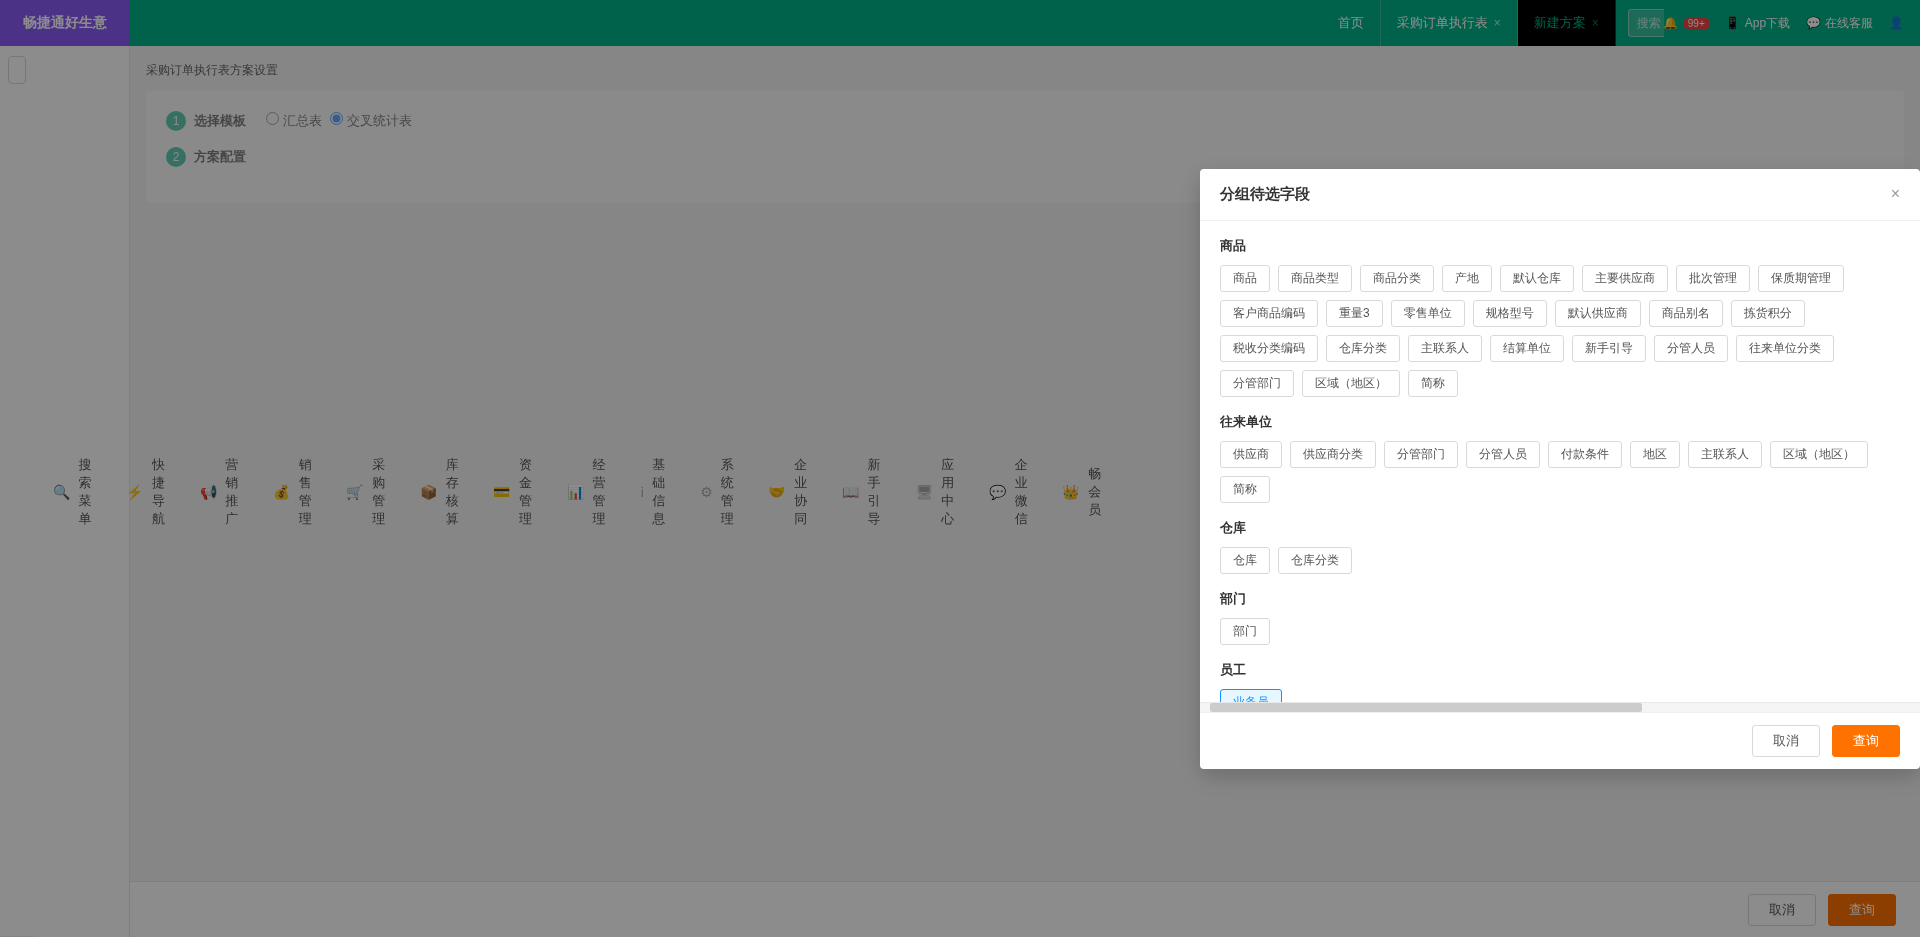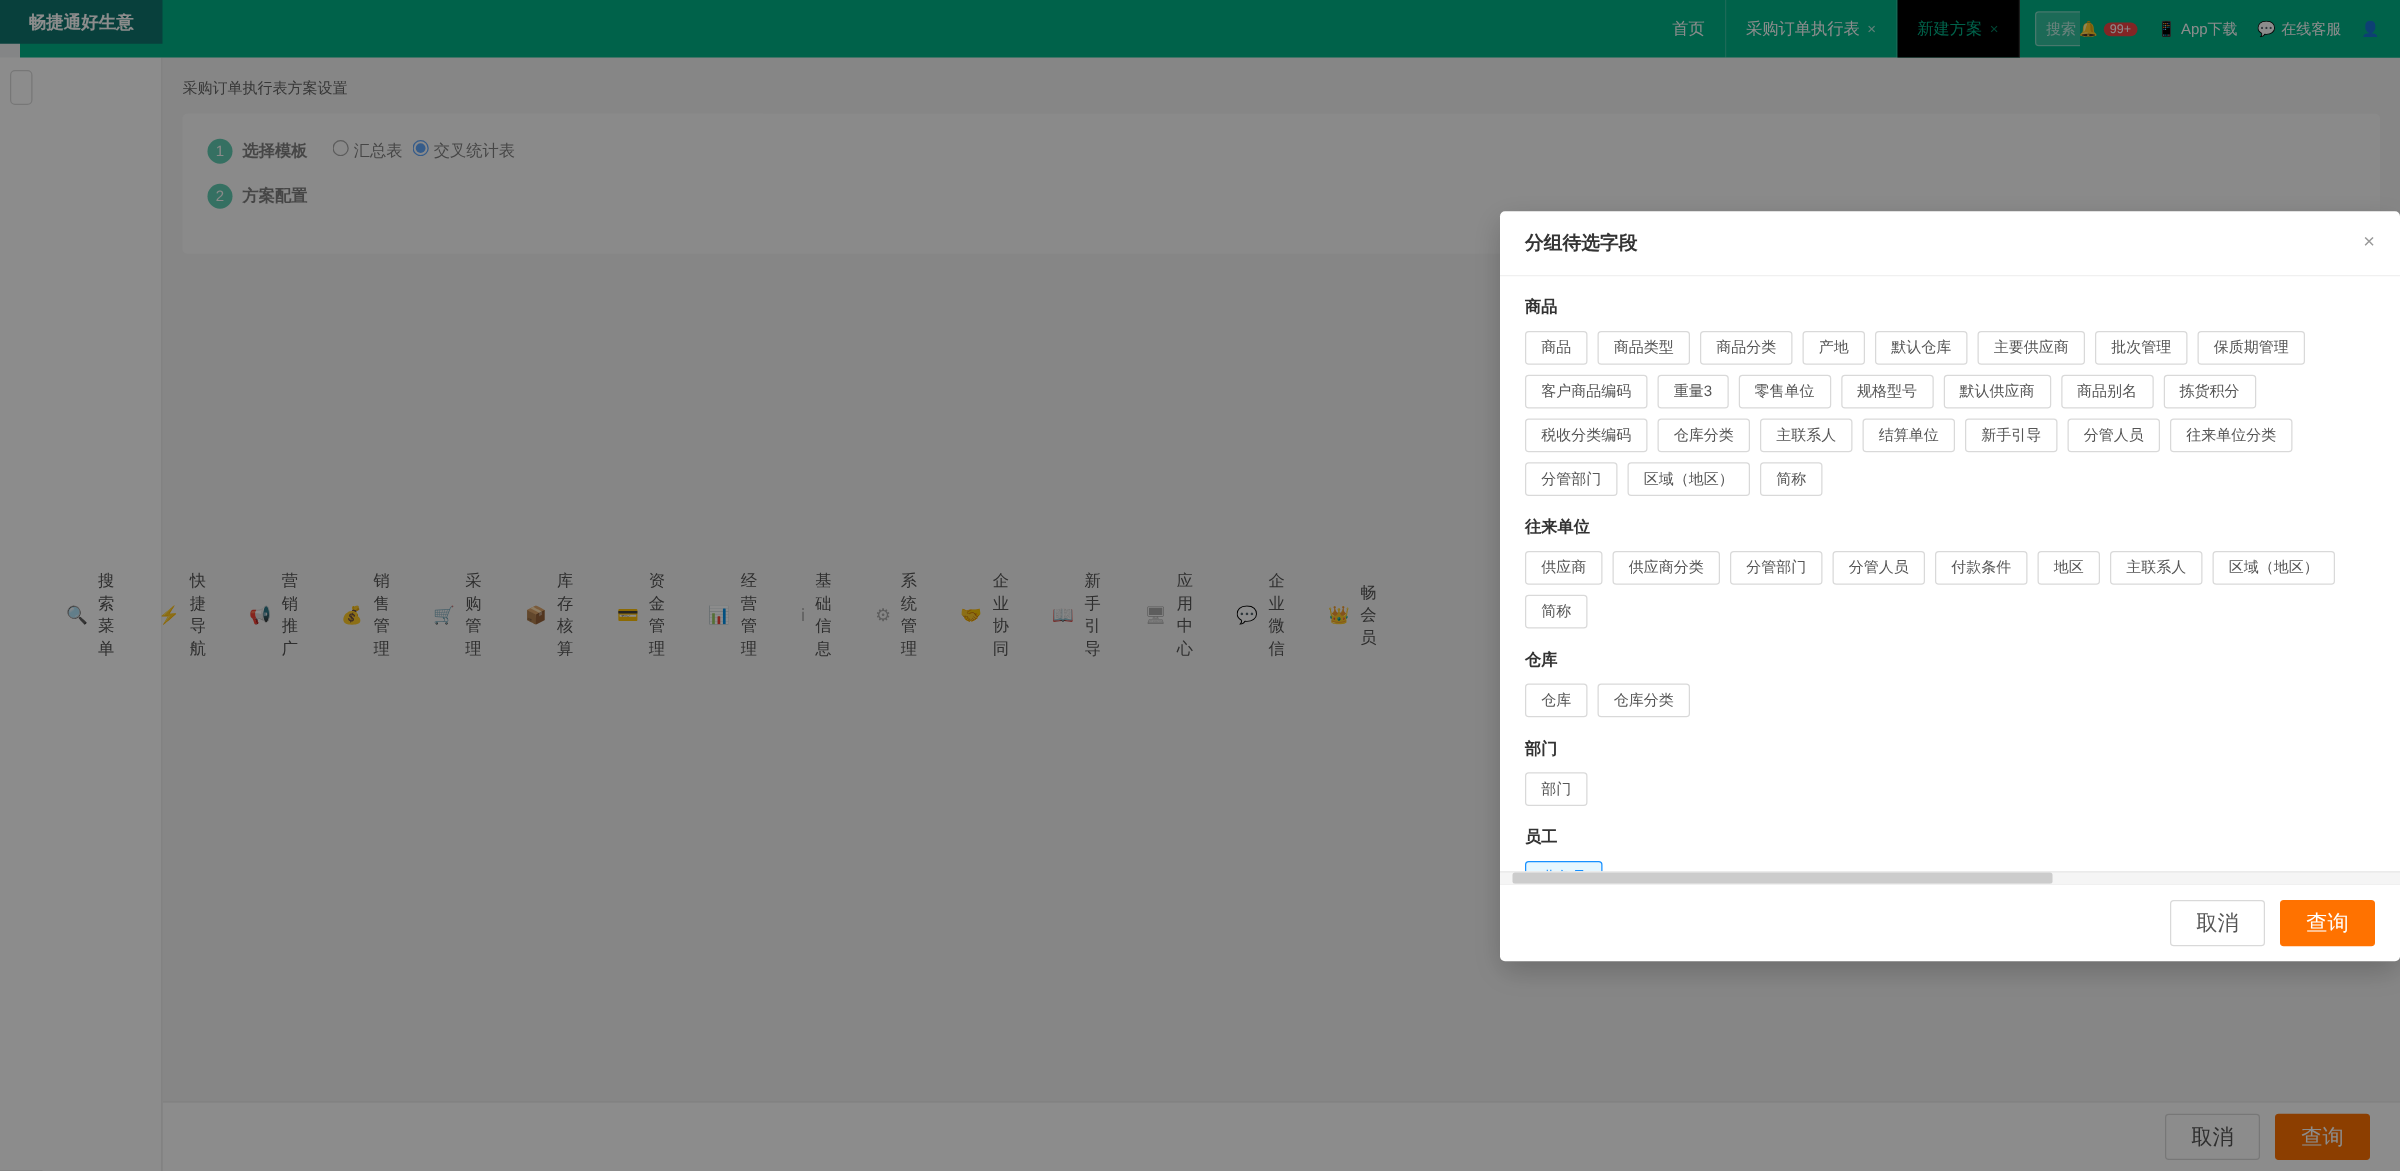--- a/index.html
+++ b/index.html
@@ -33,22 +33,22 @@
     }
     .top-nav-tab .close-icon {
       margin-left: 6px;
       font-size: 12px;
       opacity: 0.7;
     }
     .header-bar {
       position: fixed;
       top: 0; left: 0;
       width: 130px;
-      height: 35px;
-      background: #0f766e;
+      height: 46px;
+      background: #8b5cf6;
       display: flex;
       align-items: center;
       justify-content: center;
       z-index: 200;
     }
     .logo-text { color: #fff; font-weight: bold; font-size: 14px; }
 
     
     .top-right {
       position: fixed;
@@ -223,21 +223,21 @@
       height: 10px;
       background: #f5f5f5;
       border-top: 1px solid #e8e8e8;
       flex-shrink: 0;
     }
 
     
     .btn {
       padding: 6px 20px;
       border-radius: 3px;
-      font-size: 17px;
+      font-size: 13px;
       cursor: pointer;
       border: 1px solid #d9d9d9;
       background: #fff;
       color: #555;
     }
     .btn-primary {
       background: #ff7200;
       color: #fff;
       border-color: #ff7200;
     }

